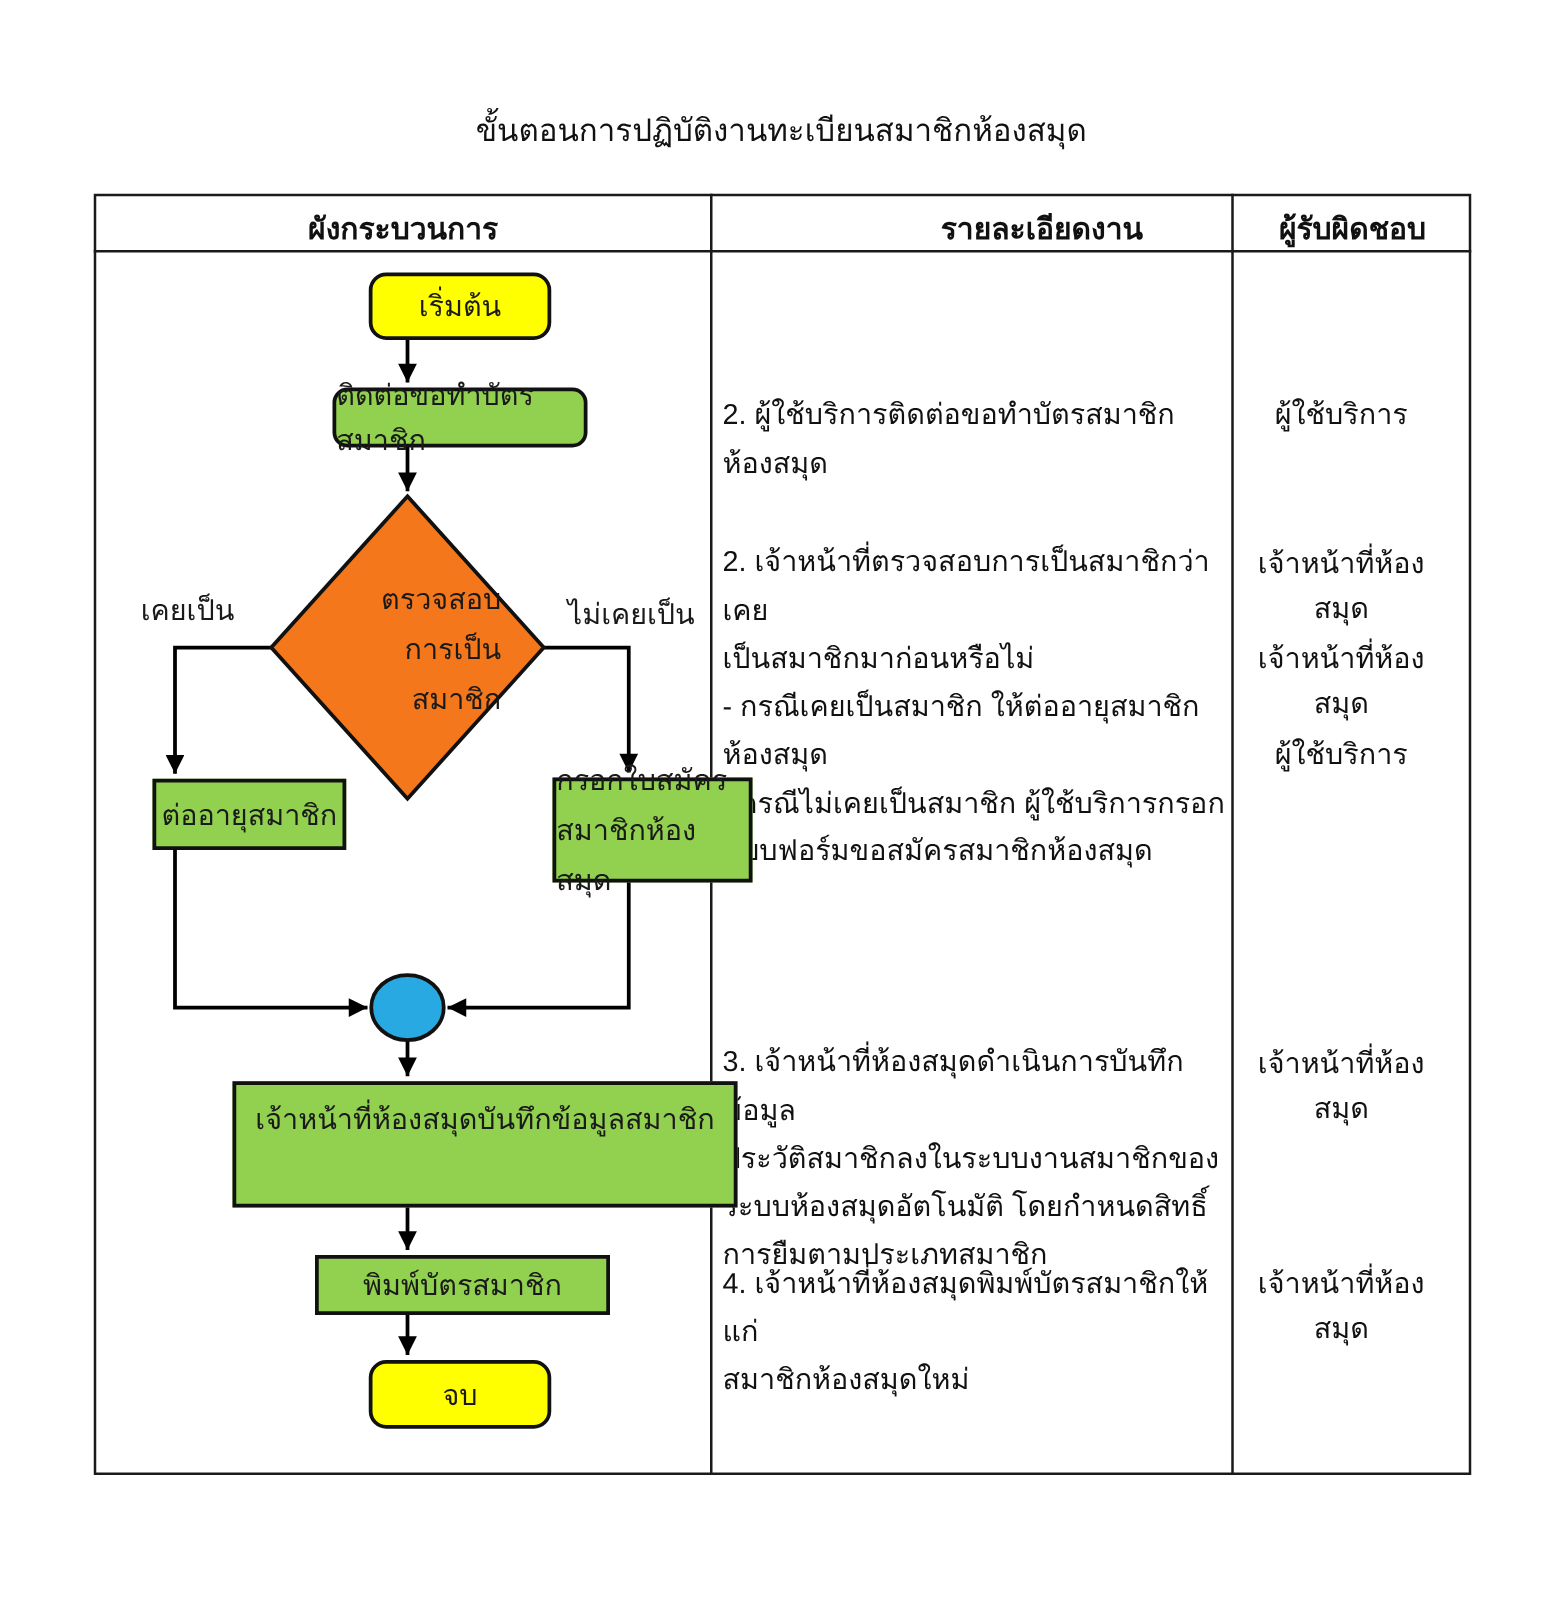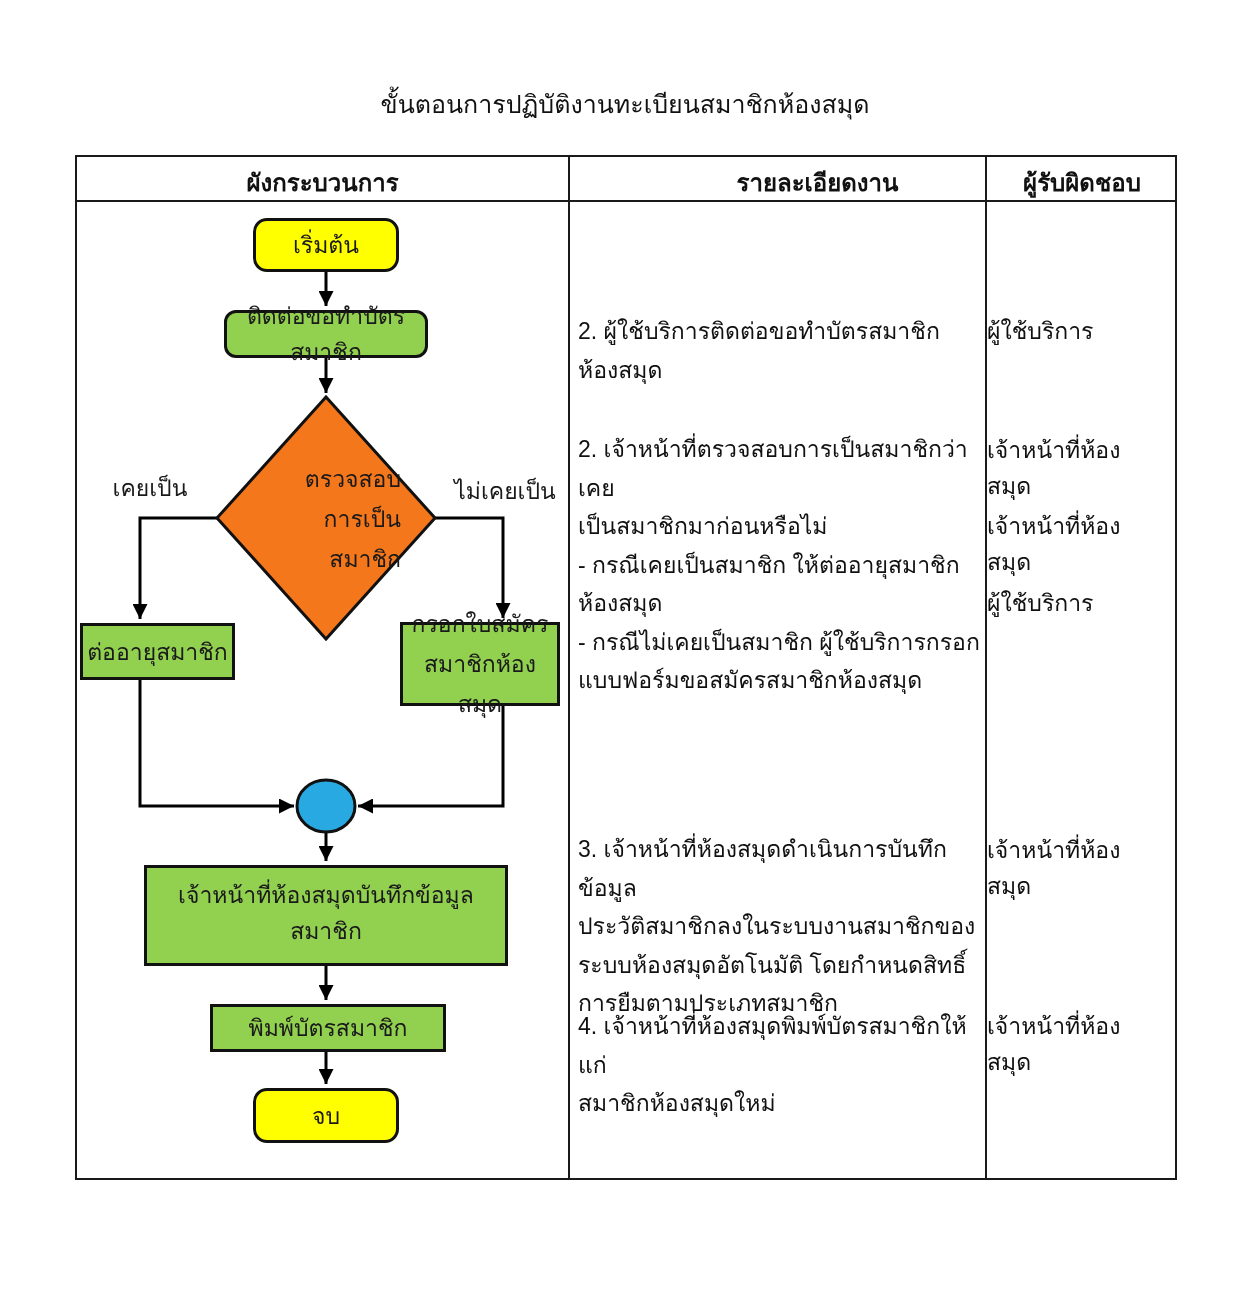--- a/index.html
+++ b/index.html
@@ -39,44 +39,45 @@
   }
   .vline { position: absolute; top: 155px; width: 2px; height: 1025px; background: #1a1a1a; }
   .v1 { left: 568px; }
   .v2 { left: 985px; }
   .hline { position: absolute; left: 75px; top: 200px; width: 1102px; height: 2px; background: #1a1a1a; }
   .hdr {
     position: absolute; top: 163px;
     font-size: 24px; font-weight: bold; text-align: center; color: #111;
   }
   .hdr1 { left: 77px;  width: 491px; }
-  .hdr2 { left: 570px; width: 439px; padding-left: 28px; }
+  .hdr2 { left: 586px; width: 439px; padding-left: 28px; }
   .hdr3 { left: 987px; width: 190px; }
 
   
   .shape {
     position: absolute;
     box-sizing: border-box;
     border: 3px solid #111;
     display: flex;
     align-items: center;
     justify-content: center;
-    text-align: center;
+    text-align: left;
     font-size: 23px;
     z-index: 2;
     white-space: pre-line;
+    margin-left: 42px;
   }
   .terminal { background: #FFFF00; border-radius: 14px; }
   .process  { background: #92D050; }
   .start-node  { left: 253px; top: 218px; width: 146px; height: 54px; }
   .contact-node{ left: 224px; top: 310px; width: 204px; height: 48px; border-radius: 12px; }
   .renew-node  { left: 80px;  top: 623px; width: 155px; height: 57px; }
   .form-node   { left: 400px; top: 622px; width: 160px; height: 84px; line-height: 40px; }
   .record-node {
-    left: 144px; top: 865px; width: 364px; height: 101px;
+    left: 144px; top: 865px; width: 404px; height: 101px;
     flex-direction: column; justify-content: space-between;
     padding: 9px 4px;
     gap: 36px;
   }
   .print-node  { left: 210px; top: 1004px; width: 236px; height: 48px; }
   .end-node    { left: 253px; top: 1088px; width: 146px; height: 55px; }
 
   .decision-text {
     position: absolute; left: 251px; top: 459px; width: 150px;
     text-align: right; font-size: 23px; line-height: 40px;
@@ -98,21 +99,21 @@
     position: absolute; left: 578px; width: 402px;
     font-size: 23px; line-height: 38.5px;
     white-space: pre-line; color: #111;
   }
   .d1 { top: 312px; }
   .d2 { top: 430px; }
   .d3 { top: 830px; }
   .d4 { top: 1007px; }
   .resp {
     position: absolute; left: 987px; width: 172px;
-    font-size: 23px; color: #111;
+    font-size: 23px; text-align: center; color: #111;
   }
   .r1 { top: 313px; }
   .r2 { top: 432px; }
   .r3 { top: 508px; }
   .r4 { top: 585px; }
   .r5 { top: 832px; }
   .r6 { top: 1008px; }
 </style>
 </head>
 <body>

